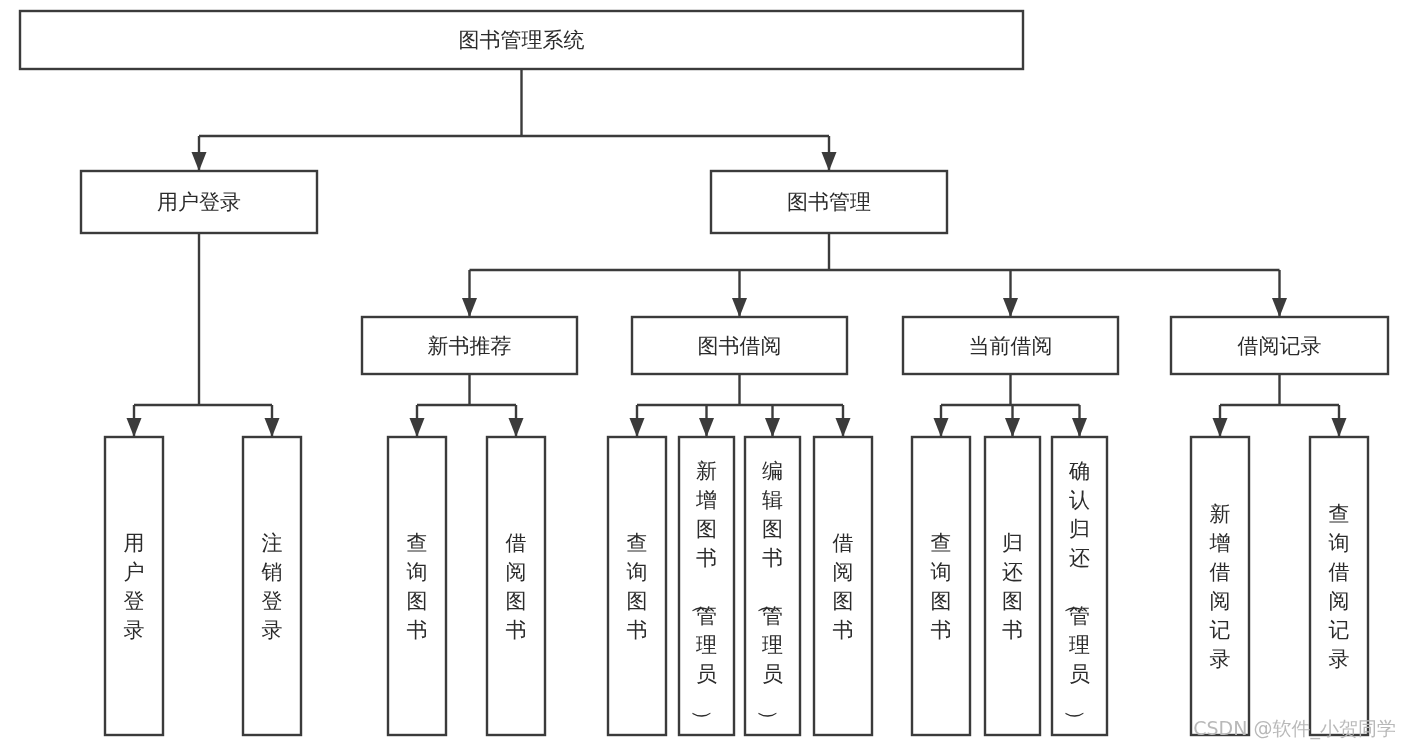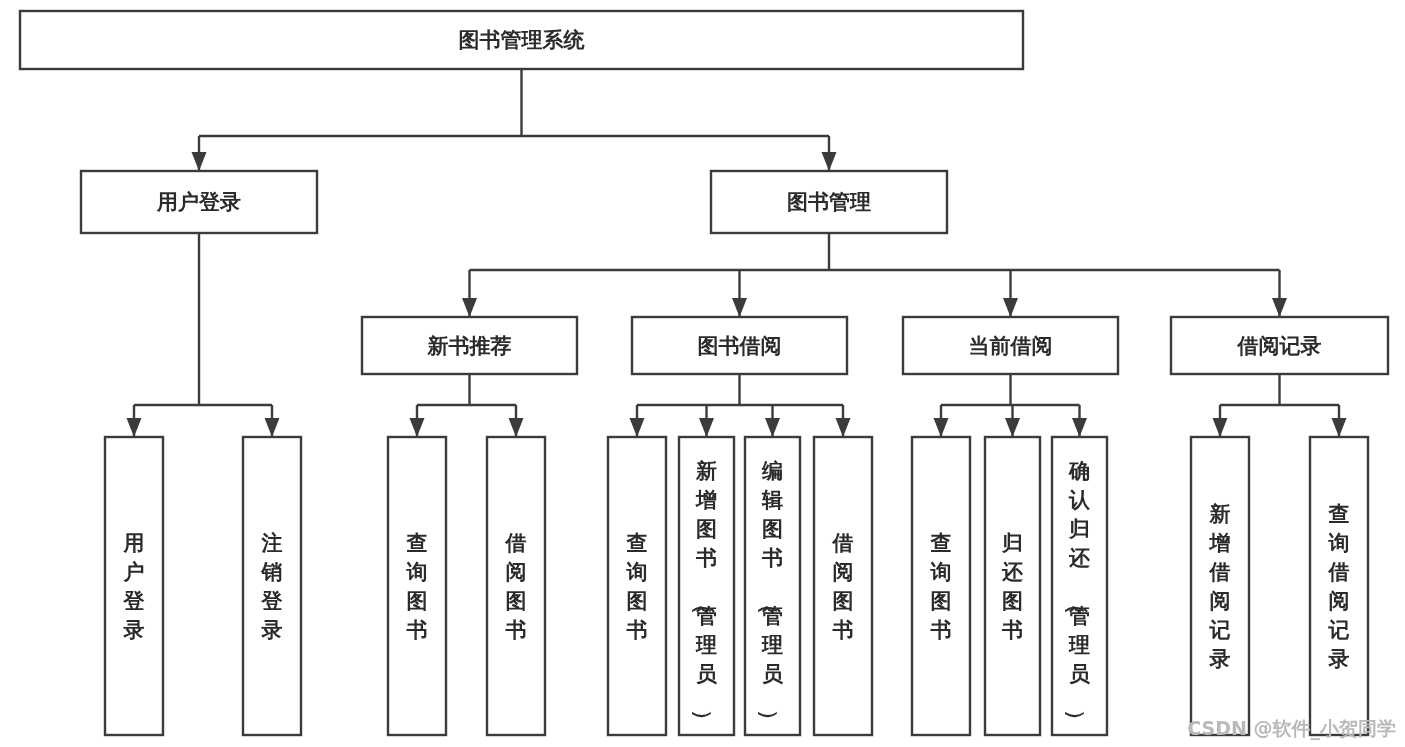--- a/index.html
+++ b/index.html
@@ -13,21 +13,20 @@
     font-family: "DejaVu Sans", "Liberation Sans", sans-serif;
     overflow: hidden;
     position: relative;
   }
   #chart-root {
     position: absolute;
     left: 0;
     top: 0;
     width: 1405px;
     height: 747px;
-    font-weight: bold;
   }
   .node-rect {
     fill: #ffffff;
     stroke: #3b3b3b;
     stroke-width: 2.4;
   }
   .connector {
     stroke: #3b3b3b;
     stroke-width: 2.4;
     fill: none;

